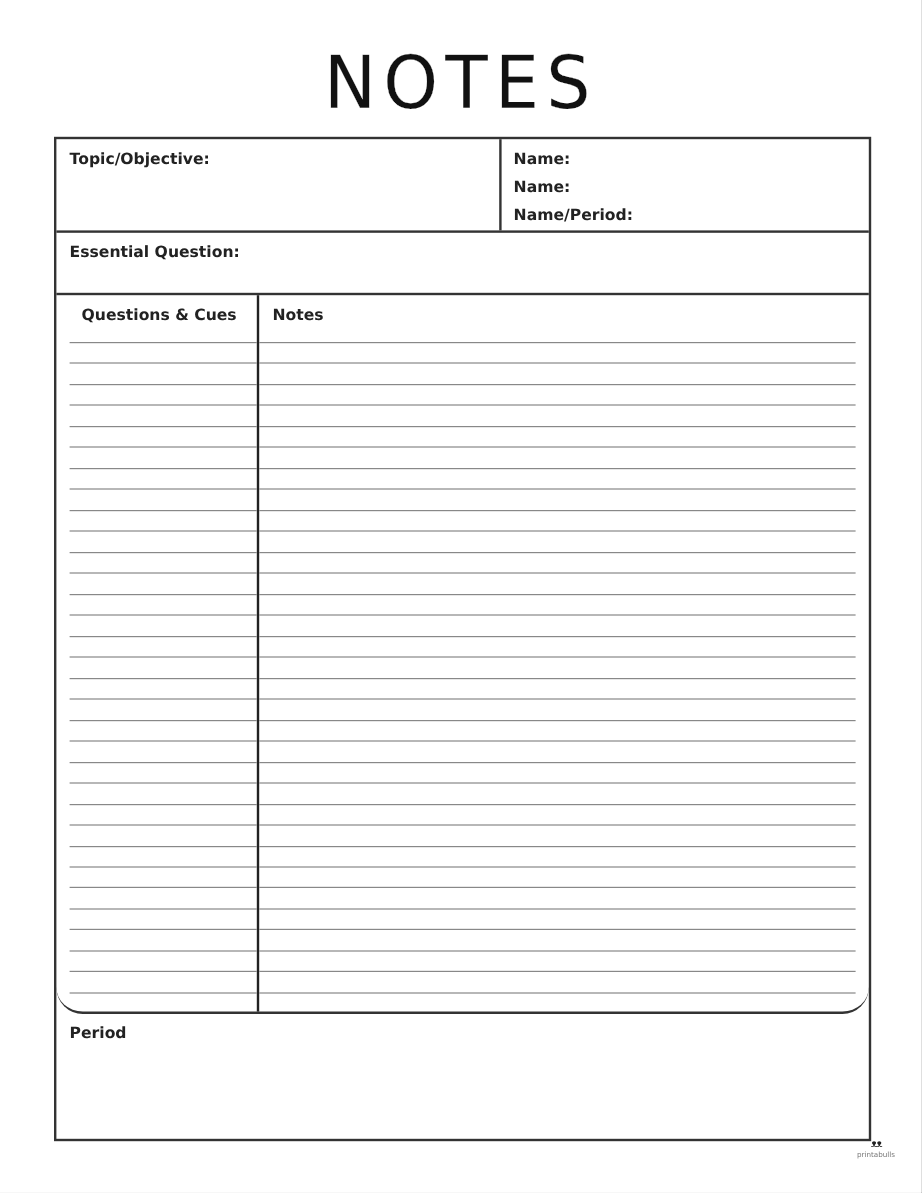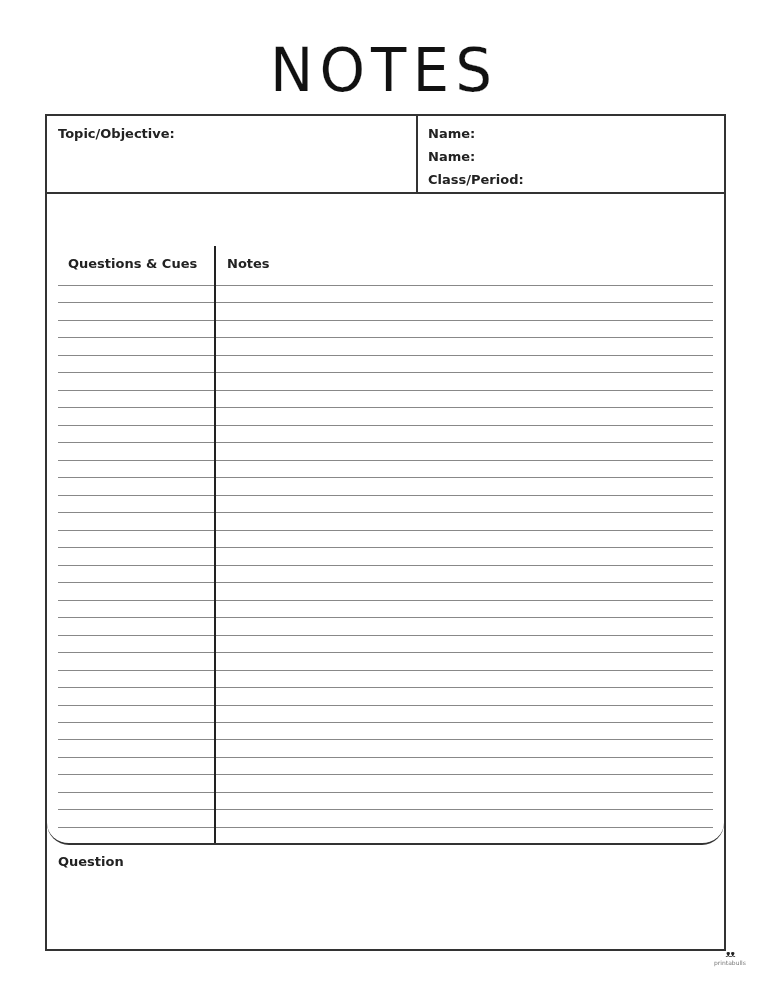--- a/index.html
+++ b/index.html
@@ -23,23 +23,26 @@
 
 <div class="title"><span>NOTES</span></div>
 
 <div class="frame">
   <div class="row1">
     <div class="topic">
       <div class="lbl" style="left:11px;top:10px;">Topic/Objective:</div>
     </div>
     <div class="lbl" style="left:381px;top:10px;">Name:</div>
     <div class="lbl" style="left:381px;top:33px;">Name:</div>
-    <div class="lbl" style="left:381px;top:56px;">Class/Period:</div>
+    <div class="lbl" style="left:381px;top:56px;">Name/Period:</div>
   </div>
 
+  <div class="row2">
+    <div class="lbl" style="left:11px;top:9px;">Essential Question:</div>
+  </div>
 
   <div class="row3">
     <div class="lbl" style="left:21px;top:10px;">Questions &amp; Cues</div>
     <div class="lbl" style="left:180px;top:10px;">Notes</div>
     <div class="divider"></div>
     <div id="rules">
         <div class="line" style="left: 11px; width: 156px; top: 39px;"></div>
         <div class="line" style="left: 169px; width: 497px; top: 39px;"></div>
         <div class="line" style="left: 11px; width: 156px; top: 56.48px;"></div>
         <div class="line" style="left: 169px; width: 497px; top: 56.48px;"></div>
@@ -100,20 +103,20 @@
         <div class="line" style="left: 11px; width: 156px; top: 545.92px;"></div>
         <div class="line" style="left: 169px; width: 497px; top: 545.92px;"></div>
         <div class="line" style="left: 11px; width: 156px; top: 563.4px;"></div>
         <div class="line" style="left: 169px; width: 497px; top: 563.4px;"></div>
         <div class="line" style="left: 11px; width: 156px; top: 580.88px;"></div>
         <div class="line" style="left: 169px; width: 497px; top: 580.88px;"></div>
       </div>
   </div>
 
   <div class="summary">
-    <div class="lbl" style="left:11px;top:9px;">Question</div>
+    <div class="lbl" style="left:11px;top:9px;">Period</div>
   </div>
 </div>
 
 <div class="logo">
   <div class="dogs">ᴥᴥ</div>
   <div>printabulls</div>
 </div>
 
 </body></html>

